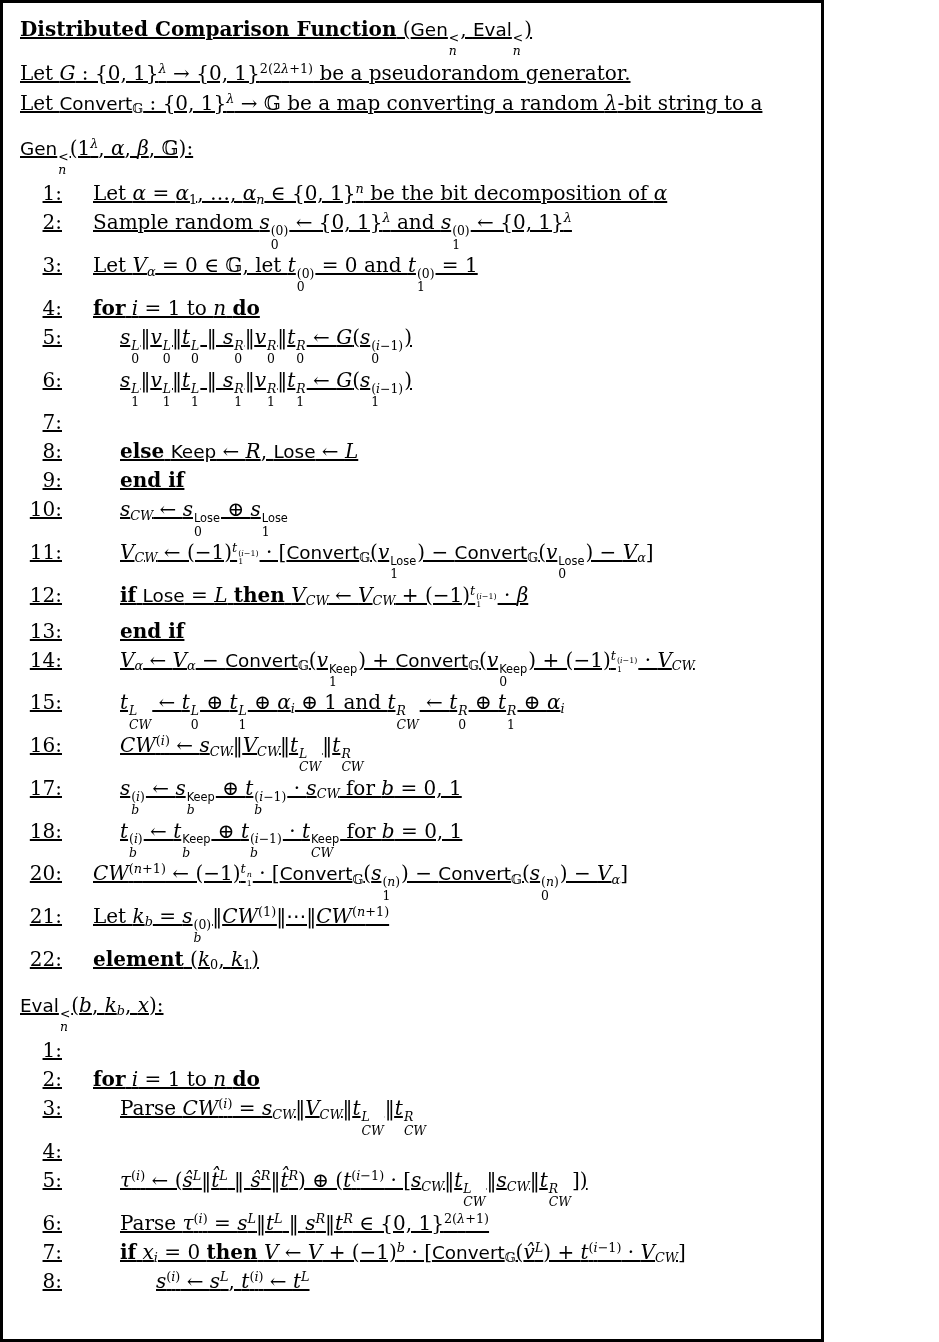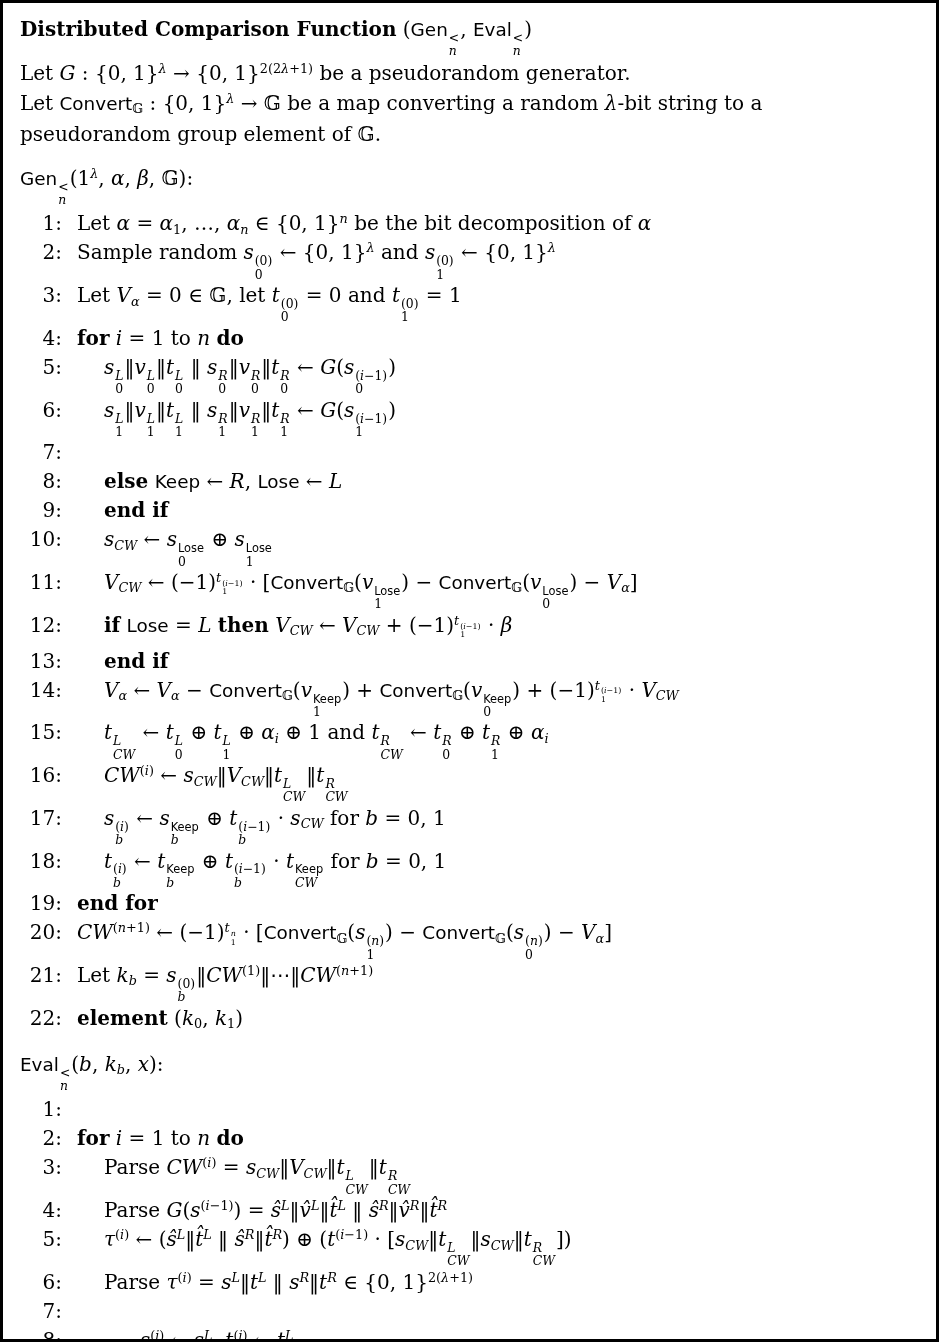--- a/index.html
+++ b/index.html
@@ -1,36 +1,37 @@
 <!DOCTYPE html>
 <html><head>
 <meta charset="utf-8">
 <style>
   html, body { margin: 0; padding: 0; background: #ffffff; }
   .frame {
     position: absolute; left: 0; top: 0;
-    width: 939px; height: 1342px;
+    width: 824px; height: 1342px;
     box-sizing: border-box;
     border: 3px solid #000000;
     background: #ffffff;
     padding: 10px 16px 8px 17px;
     font-family: "DejaVu Serif", "Liberation Serif", serif;
     font-size: 20px;
     color: #000000;
     overflow: hidden;
+    text-decoration: underline;
   }
   .pre-line { line-height: 30px; min-height: 30px; }
   .title { line-height: 32px; }
   .title b { font-weight: bold; }
   .preamble { margin-bottom: 14px; }
   .proc-header { line-height: 31px; margin-bottom: 3px; }
   .block-gen { margin-bottom: 16px; }
   .code-line { display: flex; line-height: 29px; min-height: 29px; }
   .lnum { flex: none; width: 42px; text-align: right; }
-  .lbody { margin-left: 15px; }
+  .lbody { margin-left: 31px; }
   .ind0 { padding-left: 0; }
   .ind1 { padding-left: 27px; }
   .ind2 { padding-left: 63px; }
   .sf { font-family: "DejaVu Sans", "Liberation Sans", sans-serif; font-size: 0.92em; }
   i { font-style: italic; }
   b { font-weight: bold; }
   sup, sub { font-size: 64%; line-height: 0; position: relative; vertical-align: baseline; }
   sup { top: -0.55em; }
   sub { top: 0.27em; }
   .ss {
@@ -47,21 +48,20 @@
   <div class="preamble">
     <div class="pre-line title"><b>Distributed Comparison Function</b> (<span class="sf">Gen</span><span class="ss">
           <span class="sst">&lt;</span>
           <span class="ssb"><i>n</i></span>
         </span>, <span class="sf">Eval</span><span class="ss">
           <span class="sst">&lt;</span>
           <span class="ssb"><i>n</i></span>
         </span>)</div>
     <div class="pre-line">Let <i>G</i> : {0, 1}<sup><i>λ</i></sup> → {0, 1}<sup>2(2<i>λ</i>+1)</sup> be a pseudorandom generator.</div>
     <div class="pre-line">Let <span class="sf">Convert</span><sub>𝔾</sub> : {0, 1}<sup><i>λ</i></sup> → 𝔾 be a map converting a random <i>λ</i>-bit string to a</div>
-    <div class="pre-line">pseudorandom group element of 𝔾.</div>
   </div>
 
   <div class="block block-gen">
     <div class="proc-header"><span class="sf">Gen</span><span class="ss">
           <span class="sst">&lt;</span>
           <span class="ssb"><i>n</i></span>
         </span>(1<sup><i>λ</i></sup>, <i>α</i>, <i>β</i>, 𝔾):</div>
     <div class="code-lines">
         <div class="code-line">
           <span class="lnum">1:</span>
@@ -254,24 +254,20 @@
               <span class="ssb"><i>b</i></span>
             </span> ⊕ <i>t</i><span class="ss">
               <span class="sst">(<i>i</i>−1)</span>
               <span class="ssb"><i>b</i></span>
             </span> · <i>t</i><span class="ss">
               <span class="sst"><span class="sf">Keep</span></span>
               <span class="ssb"><i>CW</i></span>
             </span> for <i>b</i> = 0, 1</span>
         </div>
         <div class="code-line">
-          <span class="lnum">19:</span>
-          <span class="lbody ind0"><b>end for</b></span>
-        </div>
-        <div class="code-line">
           <span class="lnum">20:</span>
           <span class="lbody ind0"><i>CW</i><sup>(<i>n</i>+1)</sup> ← (−1)<sup><i>t</i><span class="ss">
                 <span class="sst"><i>n</i></span>
                 <span class="ssb">1</span>
               </span></sup> · [<span class="sf">Convert</span><sub>𝔾</sub>(<i>s</i><span class="ss">
               <span class="sst">(<i>n</i>)</span>
               <span class="ssb">1</span>
             </span>) − <span class="sf">Convert</span><sub>𝔾</sub>(<i>s</i><span class="ss">
               <span class="sst">(<i>n</i>)</span>
               <span class="ssb">0</span>
@@ -309,38 +305,38 @@
           <span class="lbody ind1">Parse <i>CW</i><sup>(<i>i</i>)</sup> = <i>s</i><sub><i>CW</i></sub>‖<i>V</i><sub><i>CW</i></sub>‖<i>t</i><span class="ss">
               <span class="sst"><i>L</i></span>
               <span class="ssb"><i>CW</i></span>
             </span>‖<i>t</i><span class="ss">
               <span class="sst"><i>R</i></span>
               <span class="ssb"><i>CW</i></span>
             </span></span>
         </div>
         <div class="code-line">
           <span class="lnum">4:</span>
-          <span class="lbody ind1">Parse <i>G</i>(<i>s</i><sup>(<i>i</i>−1)</sup>) = <i>ŝ</i><sup><i>L</i></sup>‖<i>v̂</i><sup><i>L</i></sup>‖<i>t̂</i><sup><i>L</i></sup> ‖ <i>ŝ</i><sup><i>R</i></sup>‖<i>v̂</i><sup><i>R</i></sup>‖<i>t̂</i><sup><i>R</i></sup></span>
         </div>
         <div class="code-line">
           <span class="lnum">5:</span>
           <span class="lbody ind1"><i>τ</i><sup>(<i>i</i>)</sup> ← (<i>ŝ</i><sup><i>L</i></sup>‖<i>t̂</i><sup><i>L</i></sup> ‖ <i>ŝ</i><sup><i>R</i></sup>‖<i>t̂</i><sup><i>R</i></sup>) ⊕ (<i>t</i><sup>(<i>i</i>−1)</sup> · [<i>s</i><sub><i>CW</i></sub>‖<i>t</i><span class="ss">
               <span class="sst"><i>L</i></span>
               <span class="ssb"><i>CW</i></span>
             </span>‖<i>s</i><sub><i>CW</i></sub>‖<i>t</i><span class="ss">
               <span class="sst"><i>R</i></span>
               <span class="ssb"><i>CW</i></span>
             </span>])</span>
         </div>
         <div class="code-line">
           <span class="lnum">6:</span>
           <span class="lbody ind1">Parse <i>τ</i><sup>(<i>i</i>)</sup> = <i>s</i><sup><i>L</i></sup>‖<i>t</i><sup><i>L</i></sup> ‖ <i>s</i><sup><i>R</i></sup>‖<i>t</i><sup><i>R</i></sup> ∈ {0, 1}<sup>2(<i>λ</i>+1)</sup></span>
         </div>
         <div class="code-line">
           <span class="lnum">7:</span>
+          <span class="lbody ind1"><b>if</b> <i>x</i><sub><i>i</i></sub> = 0 <b>then</b> <i>V</i> ← <i>V</i> + (−1)<sup><i>b</i></sup> · [<span class="sf">Convert</span><sub>𝔾</sub>(<i>v̂</i><sup><i>L</i></sup>) + <i>t</i><sup>(<i>i</i>−1)</sup> · <i>V</i><sub><i>CW</i></sub>]</span>
         </div>
         <div class="code-line">
           <span class="lnum">8:</span>
           <span class="lbody ind2"><i>s</i><sup>(<i>i</i>)</sup> ← <i>s</i><sup><i>L</i></sup>, <i>t</i><sup>(<i>i</i>)</sup> ← <i>t</i><sup><i>L</i></sup></span>
         </div>
       </div>
   </div>
 
 </div>
 

